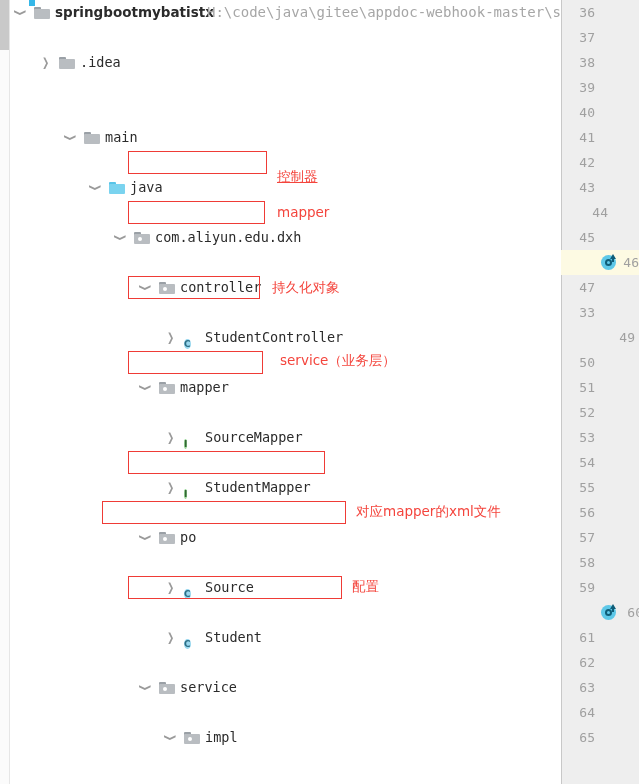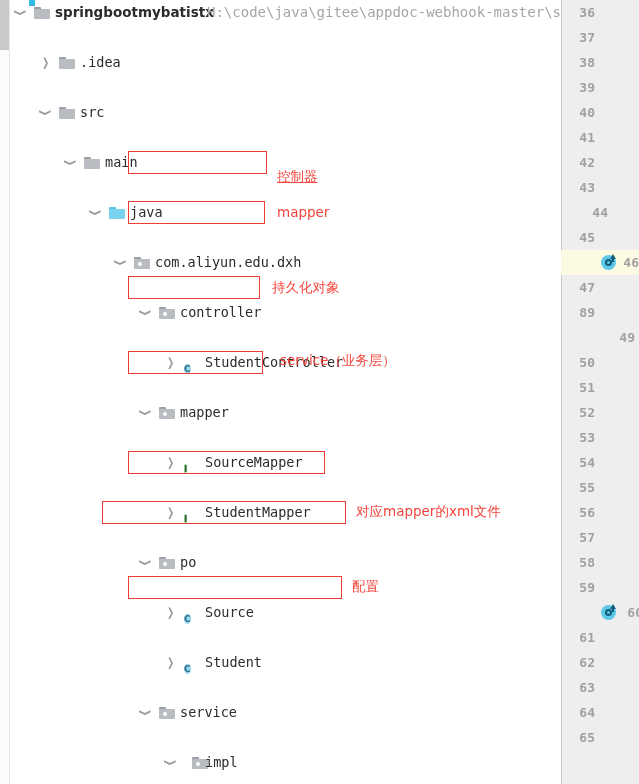--- a/index.html
+++ b/index.html
@@ -44,21 +44,21 @@
   .circ.iface{background:#9ad89a;color:#336633;}
 
   
   .redbox{position:absolute;border:1.6px solid #ef3b36;box-sizing:border-box;pointer-events:none;}
   .redtxt{position:absolute;color:#f4453d;font-size:13.5px;line-height:16px;white-space:nowrap;
           font-family:"DejaVu Sans","Liberation Sans",sans-serif;}
 
   
   #gutter{position:absolute;left:561px;top:0;width:78px;height:784px;background:#eeeeee;}
   #gutter-left-border{position:absolute;left:0;top:0;width:1px;height:784px;background:#c8c8c8;}
-  #gutter .gline{position:absolute;left:0;width:78px;height:25px;line-height:25px;font-weight:bold;}
+  #gutter .gline{position:absolute;left:0;width:78px;height:25px;line-height:25px;}
   #gutter .gline.hl{background:#fdfae3;}
   #gutter .num{position:absolute;right:44px;top:0;height:25px;line-height:25px;color:#a0a0a0;font-size:13px;text-align:right;}
   #gutter .ovr{position:absolute;left:40px;top:5px;width:15px;height:15px;}
   .ovrico{position:relative;width:15px;height:15px;}
   .ovrico .disc{position:absolute;left:0;top:0;width:15px;height:15px;border-radius:50%;background:#5ec8e8;}
   .ovrico .hole{position:absolute;left:4px;top:4px;width:7px;height:7px;border-radius:50%;background:#0f5d78;}
   .ovrico .hole::after{content:"";position:absolute;left:2px;top:2px;width:3px;height:3px;border-radius:50%;background:#5ec8e8;}
   .ovrico .up{position:absolute;left:9px;top:-1px;width:0;height:0;border-bottom:5px solid #0f5d78;border-left:3px solid transparent;border-right:3px solid transparent;}
   .ovrico .ust{position:absolute;left:11px;top:3px;width:2px;height:4px;background:#0f5d78;}
 </style>
@@ -77,25 +77,20 @@
           <span class="arrow expanded" style="left:4px"></span>
           <span class="ic" style="left:24px"><span class="fold gray"><span class="tab"></span><span class="body"></span><span class="badge-blue"></span></span></span>
           <span class="lbl bold" style="left:45px">springbootmybatistx</span>
           <span class="path" style="left:197px;width:354px">H:\code\java\gitee\appdoc-webhook-master\sp</span>
         </div>
         <div class="row" style="top: 25px;">
           <span class="arrow collapsed" style="left:29px"></span>
           <span class="ic" style="left:49px"><span class="fold gray"><span class="tab"></span><span class="body"></span></span></span>
           <span class="lbl" style="left:70px">.idea</span>
         </div>
-        <div class="row" style="top: 50px;">
-          <span class="arrow expanded" style="left:29px"></span>
-          <span class="ic" style="left:49px"><span class="fold gray"><span class="tab"></span><span class="body"></span></span></span>
-          <span class="lbl" style="left:70px">src</span>
-        </div>
         <div class="row" style="top: 75px;">
           <span class="arrow expanded" style="left:54px"></span>
           <span class="ic" style="left:74px"><span class="fold gray"><span class="tab"></span><span class="body"></span></span></span>
           <span class="lbl" style="left:95px">main</span>
         </div>
         <div class="row" style="top: 100px;">
           <span class="arrow expanded" style="left:79px"></span>
           <span class="ic" style="left:99px"><span class="fold blue"><span class="tab"></span><span class="body"></span></span></span>
           <span class="lbl" style="left:120px">java</span>
         </div>
@@ -142,21 +137,21 @@
         <div class="row" style="top: 325px;">
           <span class="arrow collapsed" style="left:154px"></span>
           <span class="ic" style="left:174px"><span class="circ cls">C</span></span>
           <span class="lbl" style="left:195px">Student</span>
         </div>
         <div class="row" style="top: 350px;">
           <span class="arrow expanded" style="left:129px"></span>
           <span class="ic" style="left:149px"><span class="fold gray"><span class="tab"></span><span class="body"></span><span class="dot"></span></span></span>
           <span class="lbl" style="left:170px">service</span>
         </div>
-        <div class="row" style="top: 375px; text-align: center;">
+        <div class="row" style="top: 375px;">
           <span class="arrow expanded" style="left:154px"></span>
           <span class="ic" style="left:174px"><span class="fold gray"><span class="tab"></span><span class="body"></span><span class="dot"></span></span></span>
           <span class="lbl" style="left:195px">impl</span>
         </div>
       </div>
     <div id="overlays">
         <div class="redbox" style="left: 128px; top: 151px; width: 139px; height: 23px;"></div>
         <div class="redtxt" style="left: 277px; top: 168px; text-decoration: underline;">控制器</div>
         <div class="redbox" style="left: 128px; top: 201px; width: 137px; height: 23px;"></div>
         <div class="redtxt" style="left: 277px; top: 204px;">mapper</div>
@@ -206,21 +201,21 @@
           <span class="num">45</span>
         </div>
         <div class="gline hl" style="top: 250px; padding-left: 44px;">
           <span class="num">46</span>
           <span class="ovr"><span class="ovrico"><span class="disc"></span><span class="hole"></span><span class="up"></span><span class="ust"></span></span></span>
         </div>
         <div class="gline" style="top: 275px;">
           <span class="num">47</span>
         </div>
         <div class="gline" style="top: 300px;">
-          <span class="num">89</span>
+          <span class="num">33</span>
         </div>
         <div class="gline" style="top: 325px; padding-left: 40px;">
           <span class="num">49</span>
         </div>
         <div class="gline" style="top: 350px;">
           <span class="num">50</span>
         </div>
         <div class="gline" style="top: 375px;">
           <span class="num">51</span>
         </div>

